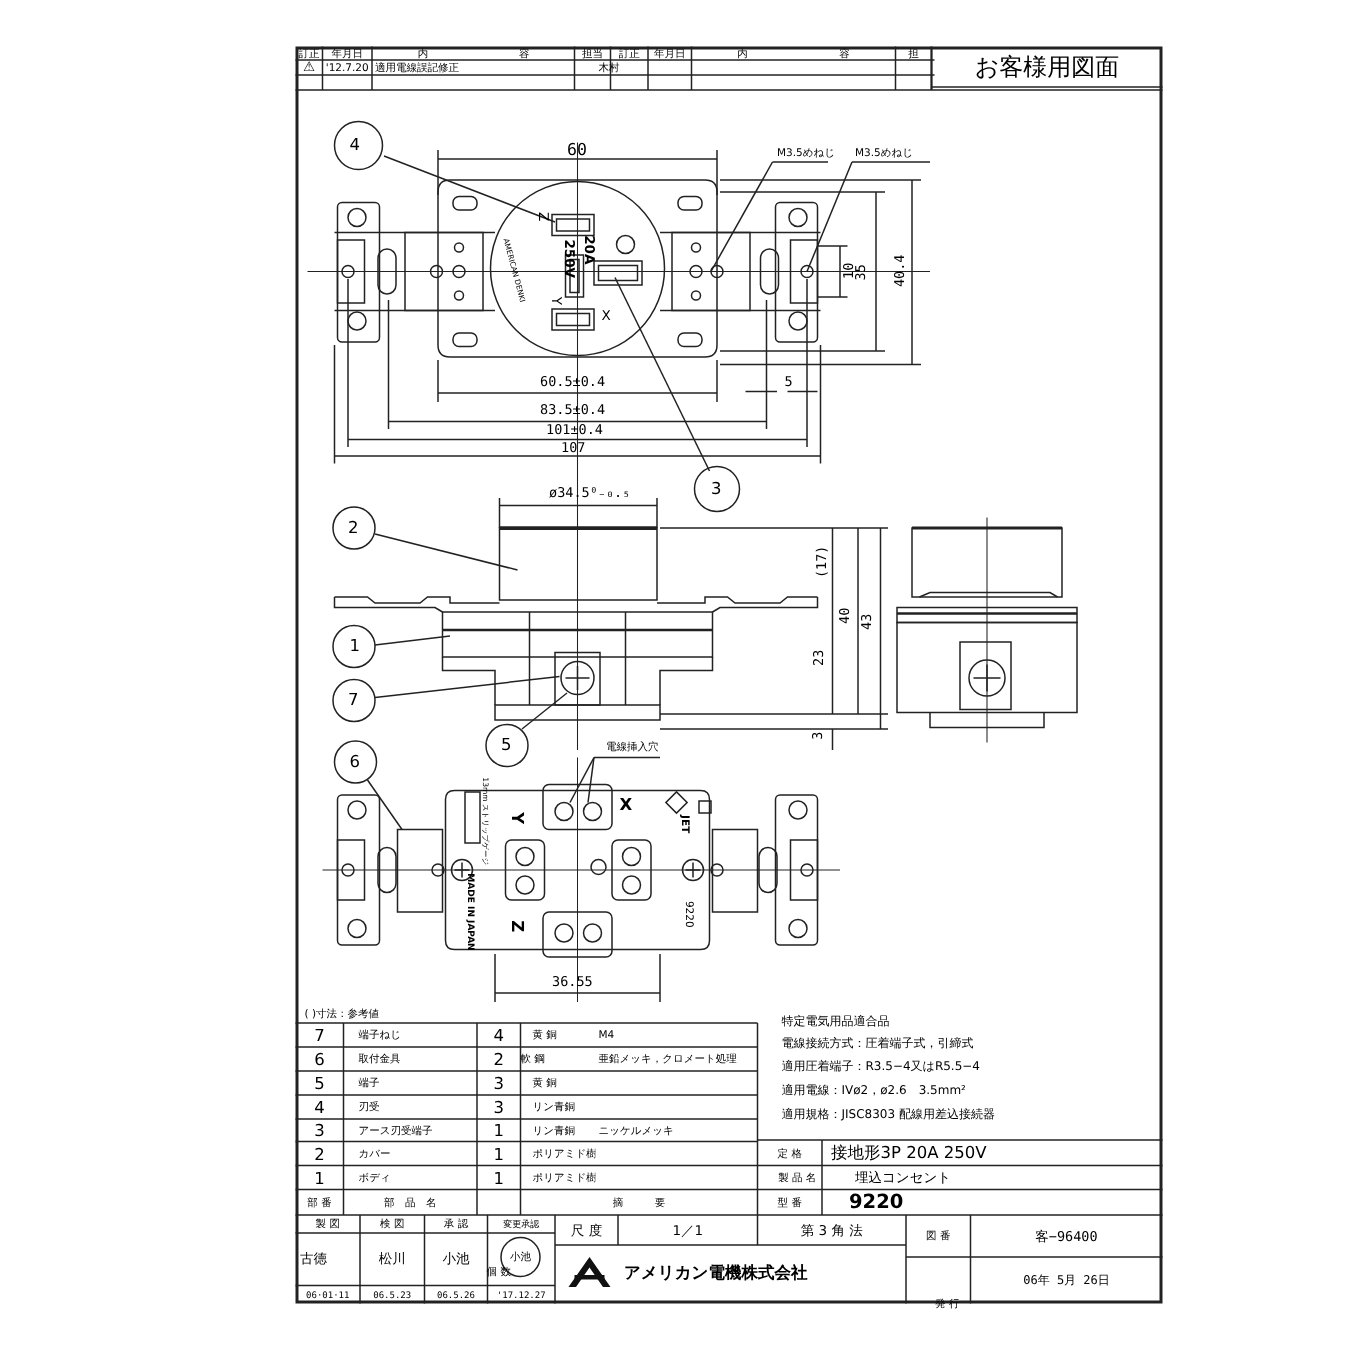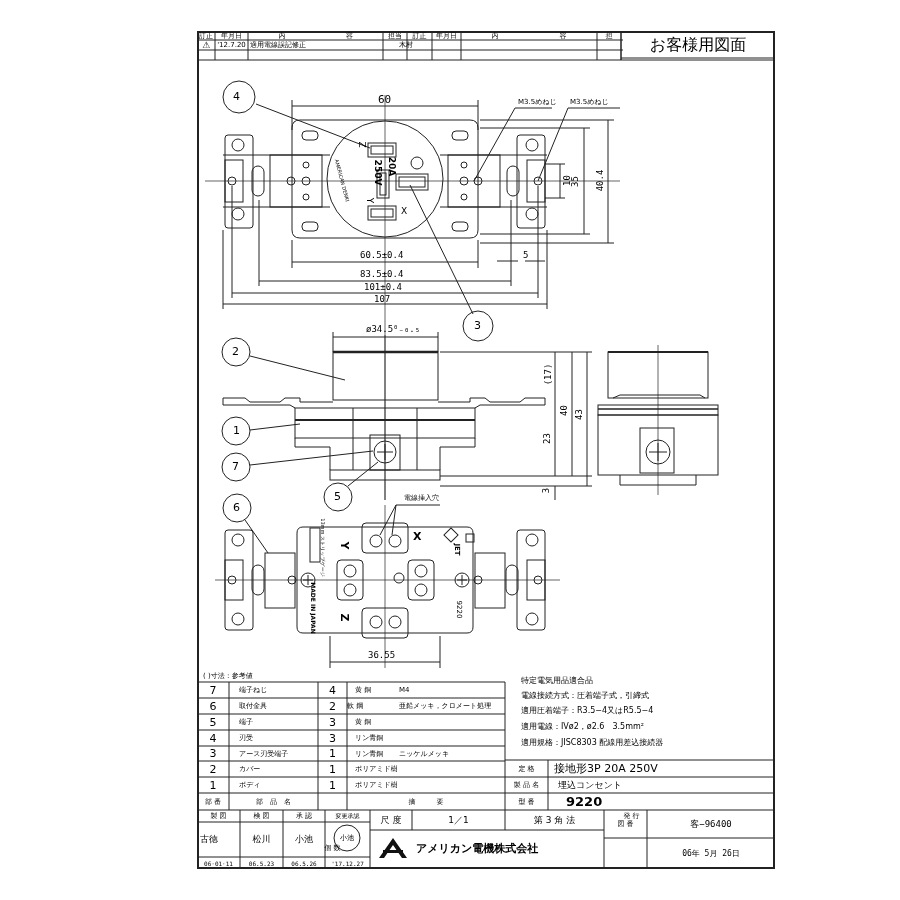--- a/index.html
+++ b/index.html
@@ -381,22 +381,22 @@
 <div class="cell xs" style="left:347px;top:793px;width:158px;height:17px;">摘　　　要</div>
 
 <div class="t xs" style="left:521px;top:677px;font-size:8px;">特定電気用品適合品</div>
 <div class="t xs" style="left:521px;top:692px;font-size:8px;">電線接続方式：圧着端子式，引締式</div>
 <div class="t xs" style="left:521px;top:707px;font-size:8px;">適用圧着端子：R3.5−4又はR5.5−4</div>
 <div class="t xs" style="left:521px;top:723px;font-size:8px;">適用電線：IVø2，ø2.6　3.5mm²</div>
 <div class="t xs" style="left:521px;top:739px;font-size:8px;">適用規格：JISC8303 配線用差込接続器</div>
 
 <div class="cell xs" style="left:505px;top:760px;width:43px;height:17px;">定 格</div>
 <div class="cell md left" style="left:548px;top:760px;width:227px;height:17px;">接地形3P 20A 250V</div>
-<div class="cell xs" style="left:505px;top:777px;width:43px;height:16px;text-align:center;">製 品 名</div>
-<div class="cell sm left" style="left:548px;top:777px;width:227px;height:16px;padding-left:10px;">埋込コンセント</div>
+<div class="cell xs" style="left:505px;top:777px;width:53px;height:16px;text-align:center;">製 品 名</div>
+<div class="cell sm left" style="left:548px;top:777px;width:227px;height:16px;padding-left:22px;">埋込コンセント</div>
 <div class="cell xs" style="left:505px;top:793px;width:43px;height:17px;">型 番</div>
 <div class="cell lg left" style="left:548px;top:793px;width:227px;height:17px;padding-left:18px;font-weight:bold;">9220</div>
 
 <div class="cell xs" style="left:197px;top:810px;width:43px;height:12px;">製 図</div>
 <div class="cell xs" style="left:240px;top:810px;width:43px;height:12px;">検 図</div>
 <div class="cell xs" style="left:283px;top:810px;width:42px;height:12px;">承 認</div>
 <div class="cell xs" style="left:325px;top:810px;width:45px;height:12px;font-size:6px;">変更承認</div>
 <div class="cell sm" style="left:197px;top:822px;width:24px;height:35px;">古徳</div>
 <div class="cell sm" style="left:240px;top:822px;width:43px;height:35px;">松川</div>
 <div class="cell sm" style="left:283px;top:822px;width:42px;height:35px;">小池</div>
@@ -406,14 +406,14 @@
 <div class="cell xs mono" style="left:283px;top:857px;width:42px;height:12px;font-size:6px;">06.5.26</div>
 <div class="cell xs mono" style="left:325px;top:857px;width:45px;height:12px;font-size:6px;">'17.12.27</div>
 
 <div class="cell sm" style="left:370px;top:810px;width:42px;height:20px;">尺 度</div>
 <div class="cell sm" style="left:412px;top:810px;width:93px;height:20px;">1／1</div>
 <div class="cell sm" style="left:505px;top:810px;width:99px;height:20px;">第 3 角 法</div>
 <div class="t md" style="left:416px;top:843px;font-weight:bold;">アメリカン電機株式会社</div>
 <div style="position:absolute;left:377px;top:836px;width:32px;height:24px;"></div>
 <div class="cell xs" style="left:604px;top:810px;width:43px;height:28px;">図 番</div>
 <div class="cell sm mono" style="left:647px;top:810px;width:128px;height:28px;">客−96400</div>
-<div class="cell xs" style="left:604px;top:800px;width:55px;height:31px;">発 行</div>
+<div class="cell xs" style="left:604px;top:853px;width:55px;height:31px;">発 行</div>
 <div class="cell xs mono" style="left:647px;top:838px;width:128px;height:31px;font-size:8px;">06年 5月 26日</div>
 
 </body></html>

